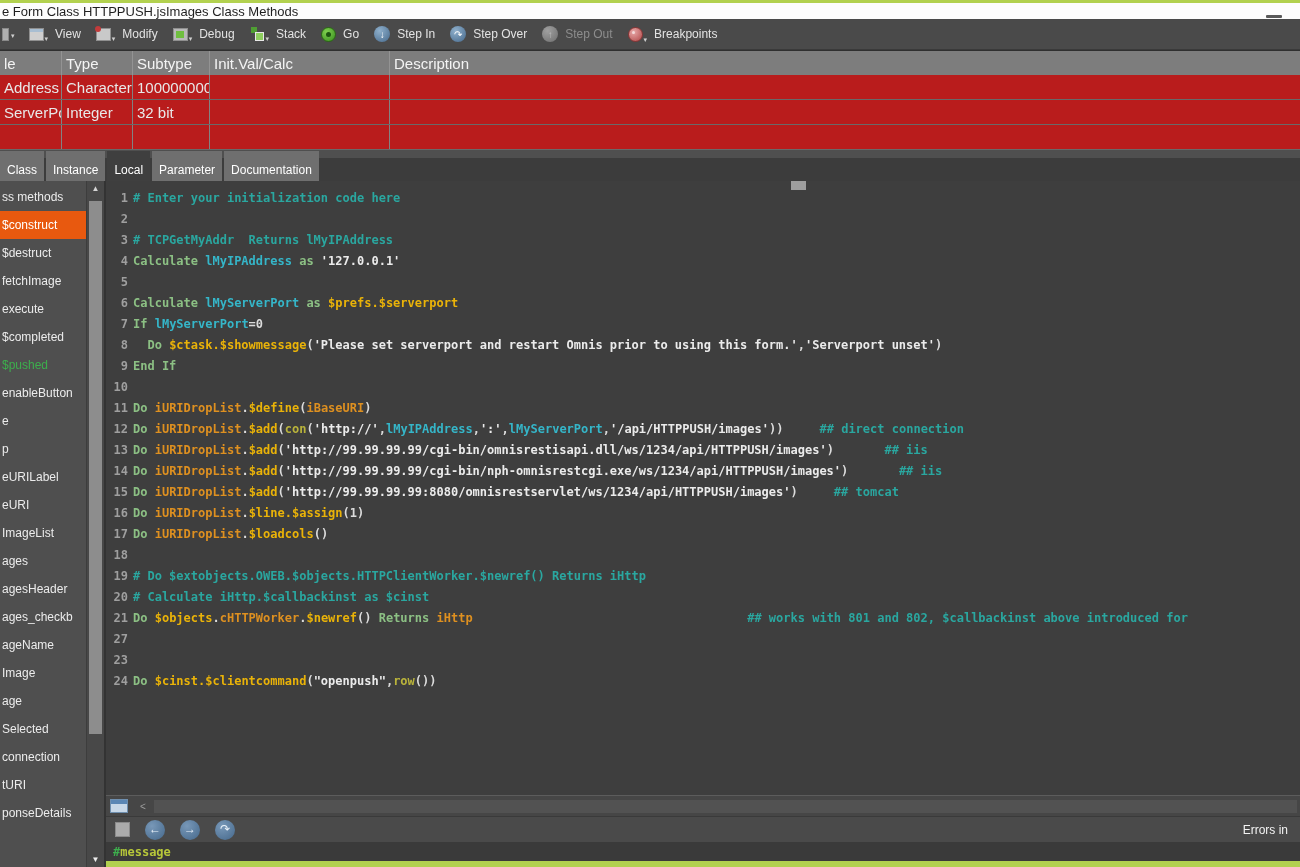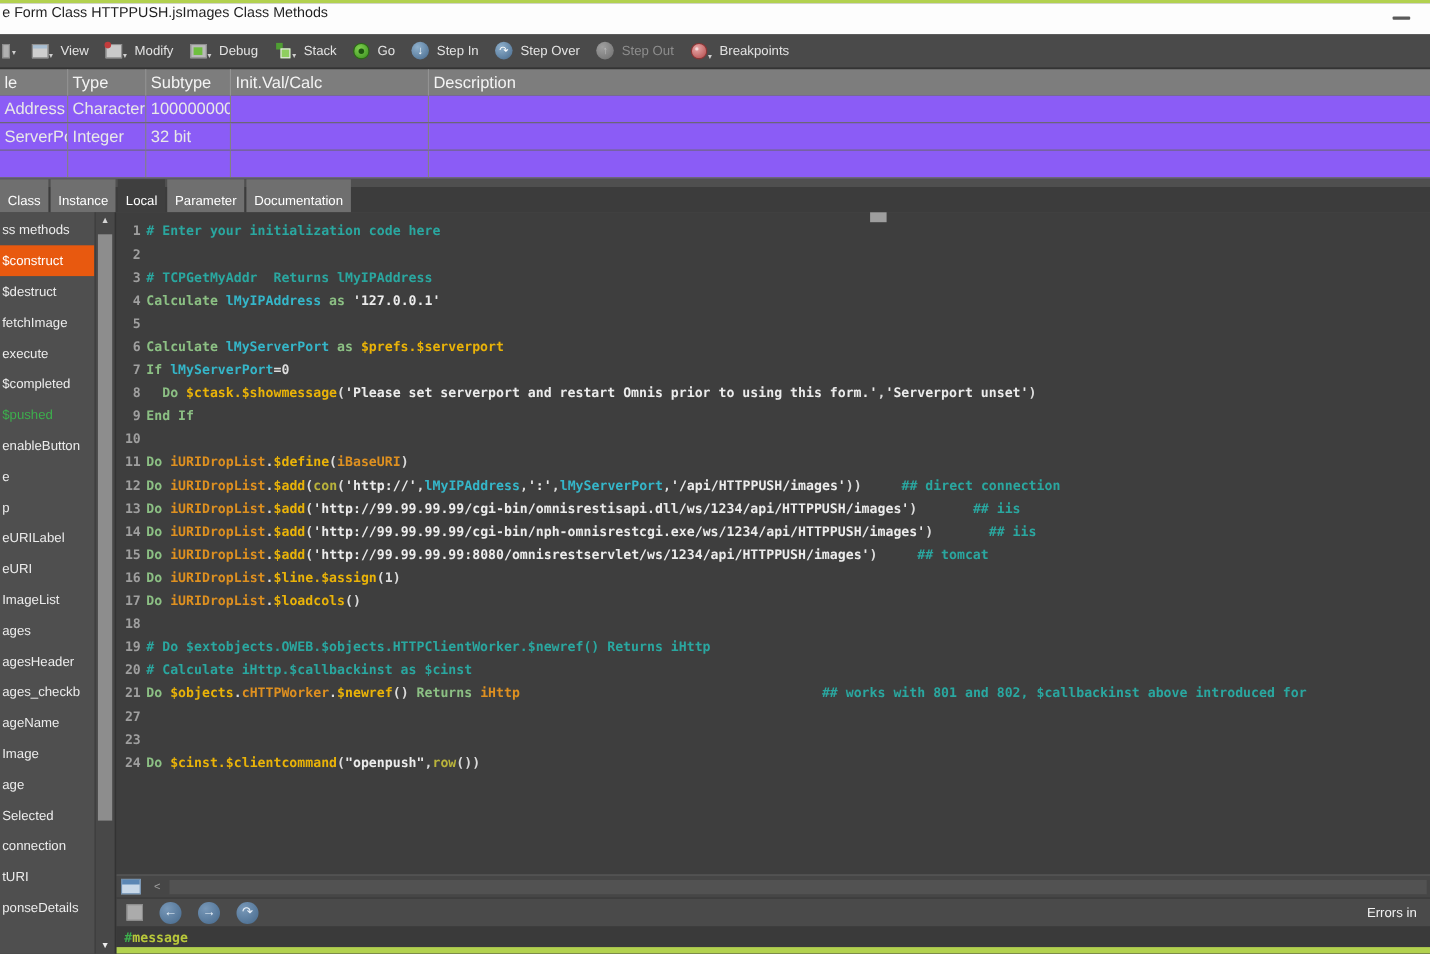--- a/index.html
+++ b/index.html
@@ -2,21 +2,21 @@
 <html><head>
 <meta charset="utf-8">
 <style>
   *{box-sizing:border-box;margin:0;padding:0}
   body{width:1300px;height:867px;overflow:hidden;background:#4f4f4f;
        font-family:"Liberation Sans",sans-serif;position:relative}
   .app{position:absolute;inset:0;display:flex;flex-direction:column}
 
   
   .topline{height:3px;background:#b2d14f}
-  .titlebar{height:28px;background:#fdfdfd;display:flex;align-items:flex-start;position:relative}
+  .titlebar{height:16px;background:#fdfdfd;display:flex;align-items:flex-end;position:relative}
   .titlebar .title{font-size:13px;color:#1f1f1f;margin-left:2px;white-space:nowrap}
   .min-btn{position:absolute;right:18px;top:12px;width:16px;height:3px;background:#5a5a5a;border-radius:1px;cursor:default}
 
   
   .toolbar{height:31px;background:#4a4a4a;display:flex;align-items:center;font-size:12px;
            color:#e3e3e3;border-bottom:1px solid #3a3a3a;padding-left:2px}
   .tb-stub{width:7px;height:13px;background:#b0b0b0;border:1px solid #8a8a8a;margin-right:1px}
   .tb-item{display:flex;align-items:center;margin-right:15px;cursor:default}
   .tb-item.disabled{color:#8d8d8d}
   .icwrap{display:inline-flex;align-items:flex-end}
@@ -35,21 +35,21 @@
   .ic-go::after{content:"";width:5px;height:5px;border-radius:50%;background:#1d5510}
   .ic-step{width:16px;height:16px;border-radius:50%;color:#fff;font-size:10px;
            background:radial-gradient(circle at 35% 30%,#8fb0cc,#46698c)}
   .tb-item.disabled .ic-step{background:radial-gradient(circle at 35% 30%,#a0a0a0,#6e6e6e);color:#bdbdbd}
   .ic-breakpoints{width:15px;height:15px;border-radius:50%;background:radial-gradient(circle at 35% 30%,#e8a8a8,#b04848);border:1px solid #8a3535}
   .ic-breakpoints::after{content:"";position:absolute;left:3px;top:3px;width:3px;height:3px;border-radius:50%;background:#f2dada}
 
   
   .vartable{height:108px;background:#4f4f4f;border-top:1px solid #2f2f2f;font-size:15px}
   .vt-header{display:flex;height:24px;background:#7d7d7d;color:#f4f4f4}
-  .vt-row{display:flex;height:25px;background:#8b5cf6;border-bottom:1px solid #696969;color:#e8e8e8}
+  .vt-row{display:flex;height:25px;background:#b91c1c;border-bottom:1px solid #696969;color:#e8e8e8}
   .vt-cell{padding:0 0 0 4px;border-right:1px solid #828282;display:flex;align-items:center;
            overflow:hidden;white-space:nowrap;height:100%}
   .vt-header .vt-cell{border-right:1px solid #939393}
   .cw0{width:62px}.cw1{width:71px}.cw2{width:77px}.cw3{width:180px}.cw4{flex:1;border-right:none !important}
 
   
   .tabbar{height:23px;background:#3c3c3c;display:flex;align-items:flex-end;padding-top:3px}
   .tab{background:#6f6f6f;color:#fff;font-size:12px;padding:12px 7px 4px;margin-right:2px;white-space:nowrap;cursor:default}
   .tab.active{background:#3f3f3f}
 

